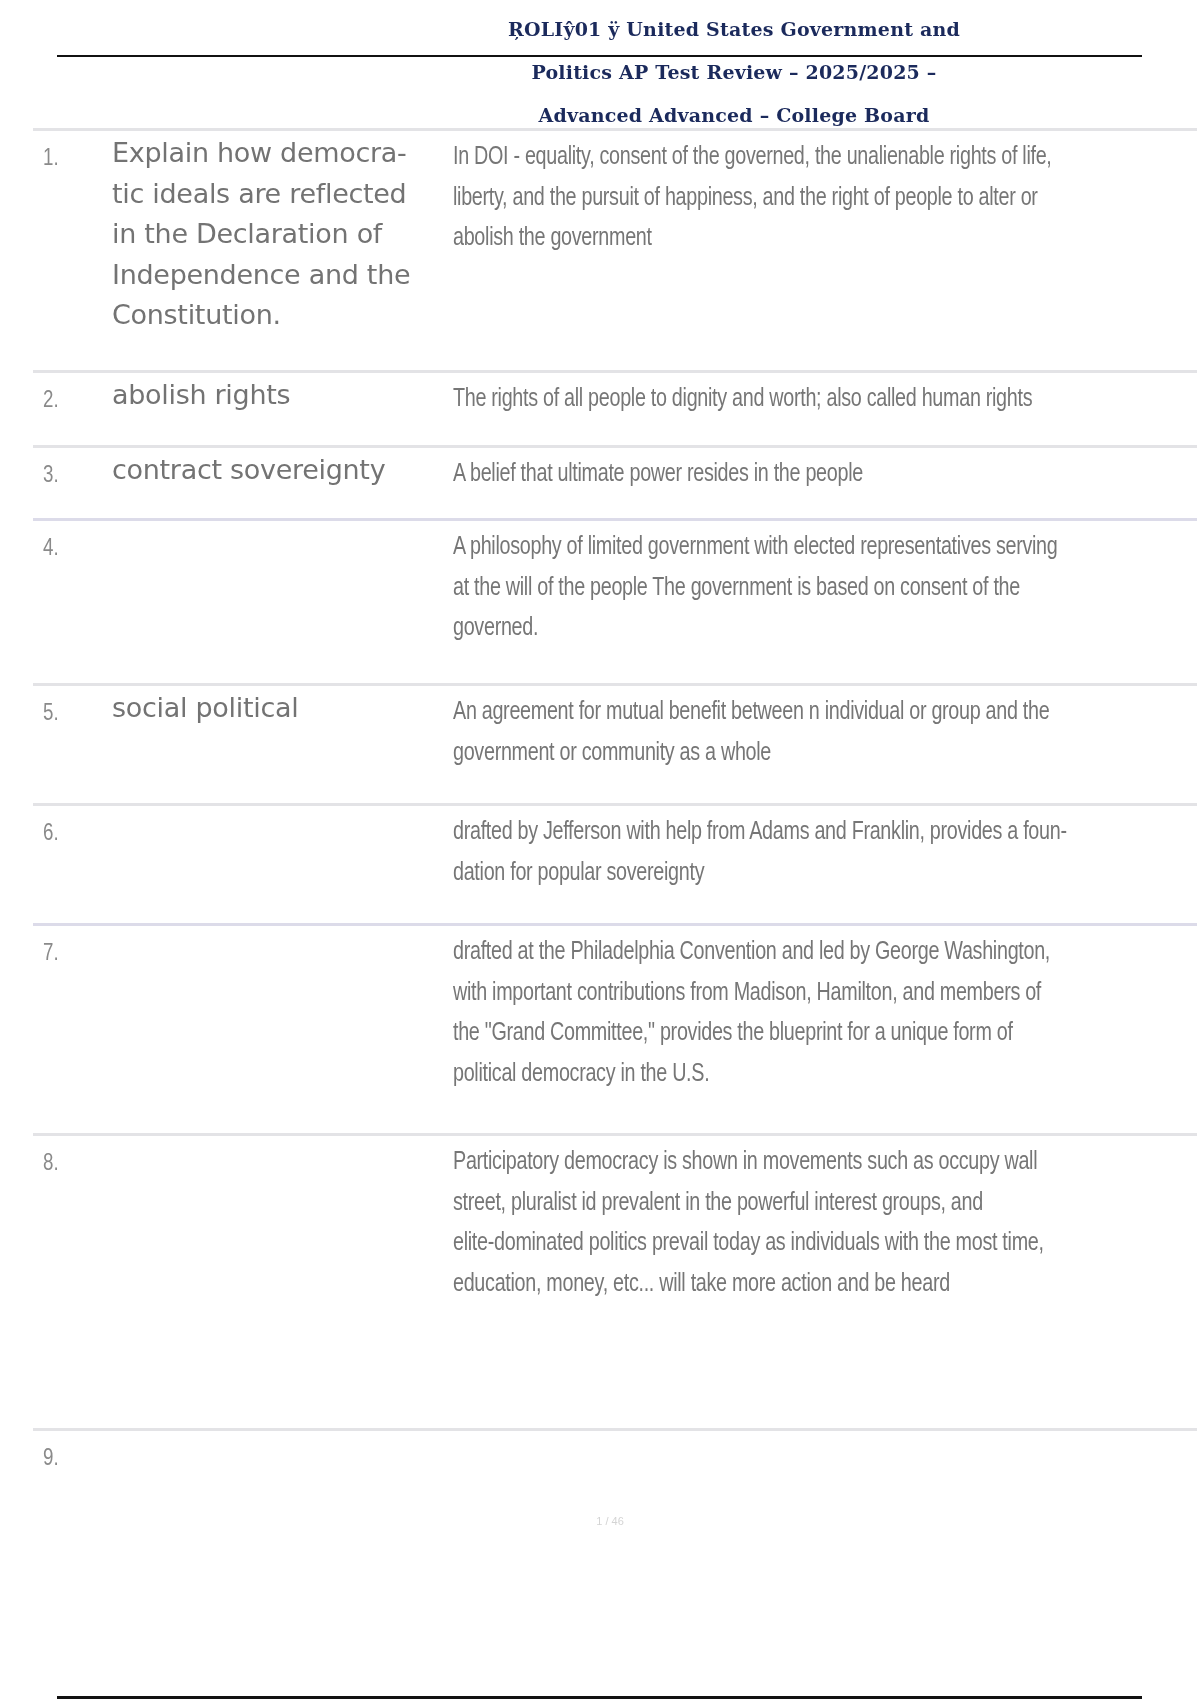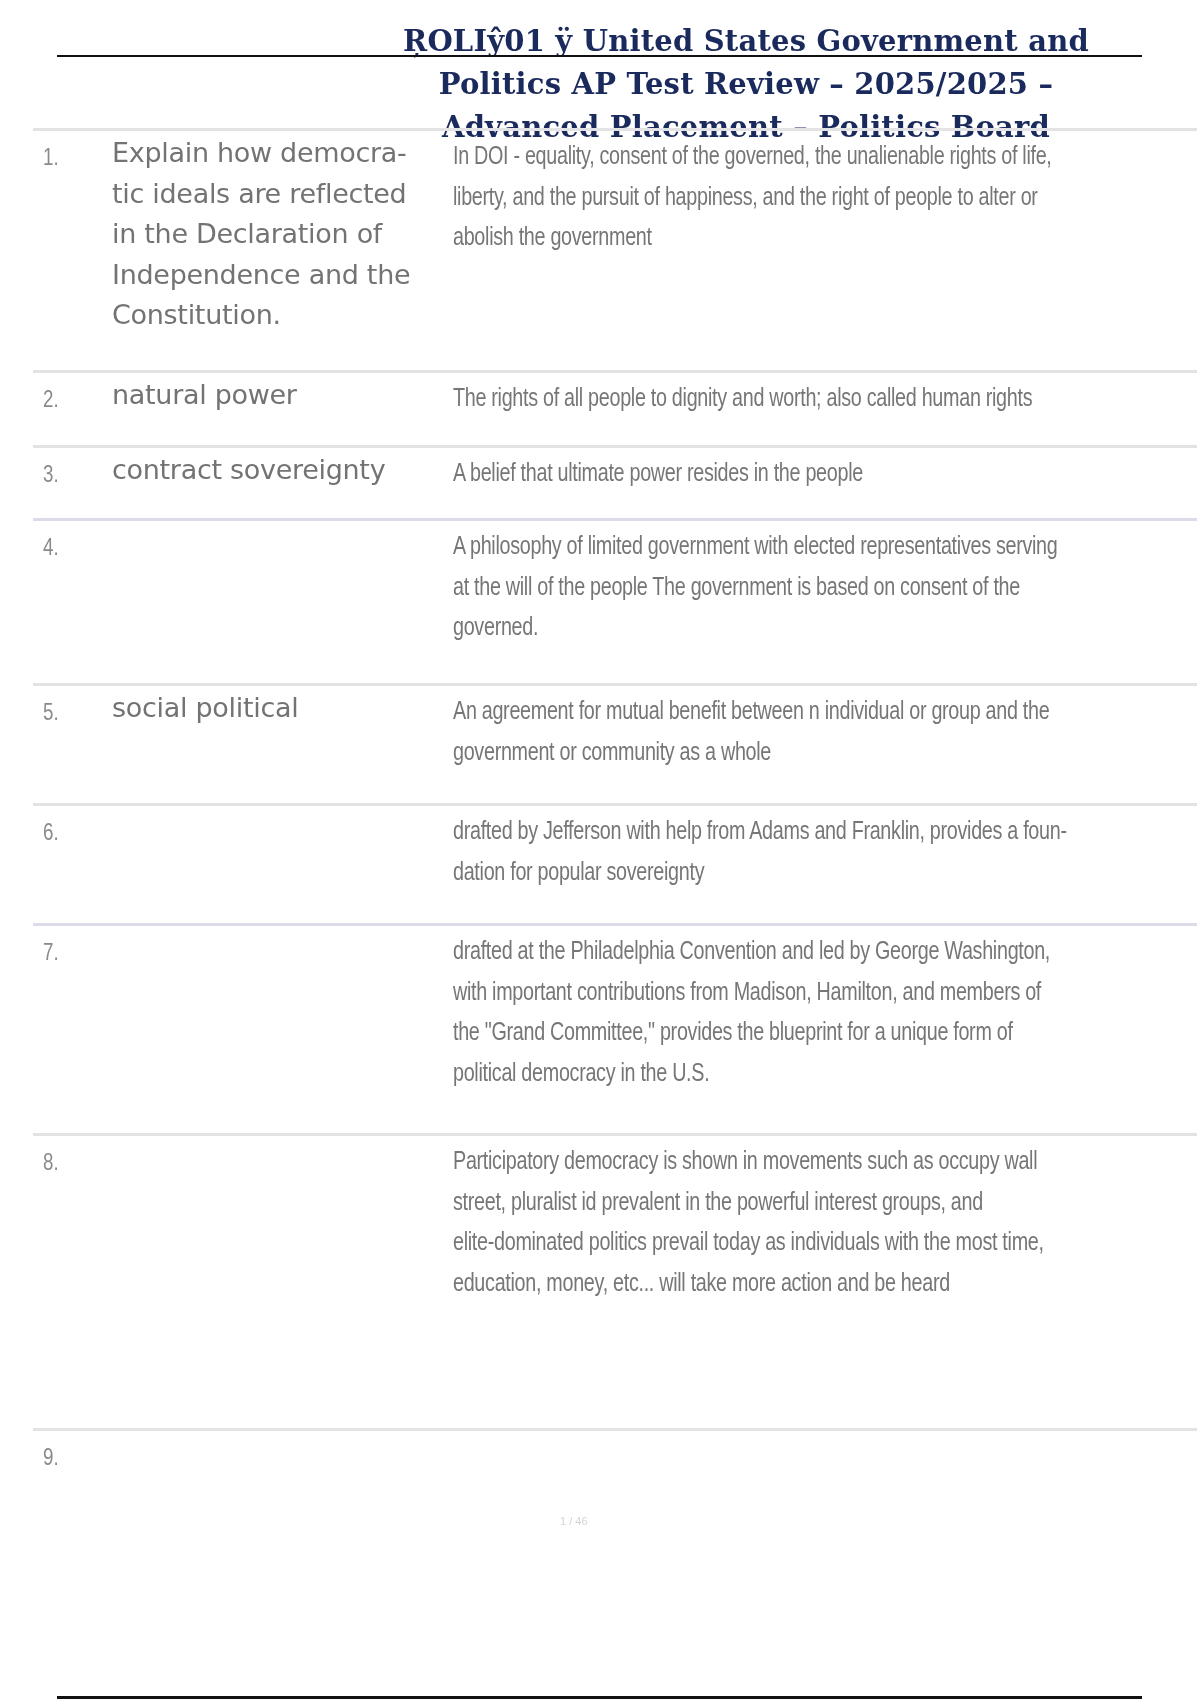--- a/index.html
+++ b/index.html
@@ -22,25 +22,25 @@
       height: 128px;
     }
     .title {
       position: absolute;
       left: 300px;
       width: 860px;
       top: 4px;
       text-align: center;
       font-family: "DejaVu Serif", serif;
       font-weight: bold;
-      font-size: 29px;
+      font-size: 19px;
       line-height: 43px;
       color: #1b2a5c;
       letter-spacing: 0.2px;
-      margin: 16px;
+      margin: 4px;
     }
     .header-rule {
       position: absolute;
       left: 57px;
       top: 55px;
       width: 1085px;
       height: 2px;
       background: #111111;
     }
     .table {
@@ -89,56 +89,56 @@
       color: #767676;
       transform: scaleX(0.76);
       transform-origin: left top;
       letter-spacing: -0.4px;
     }
     .page-number {
       position: absolute;
       left: 560px;
       top: 1515px;
       width: 100px;
-      text-align: left;
+      text-align: center;
       font-family: "Liberation Sans", sans-serif;
       font-size: 11px;
       color: #d4d4d4;
     }
     .footer-rule {
       position: absolute;
       left: 57px;
       top: 1696px;
       width: 1085px;
       height: 3px;
       background: #111111;
     }
   </style>
 </head>
 <body>
 
 <div class="page-header">
   <div class="title">
     <div>ŖOLIŷ01 ÿ United States Government and</div>
     <div>Politics AP Test Review – 2025/2025 –</div>
-    <div>Advanced Placement – Politics Board</div>
+    <div>Advanced Advanced – College Board</div>
   </div>
   <div class="header-rule"></div>
 </div>
 
 <div class="table">
   <div class="row" style="height:242px">
     <div class="num">1.</div>
     <div class="term">Explain how democra-<br>tic ideals are reflected<br>in the Declaration of<br>Independence and the<br>Constitution.</div>
     <div class="def">In DOI - equality, consent of the governed, the unalienable rights of life,<br>liberty, and the pursuit of happiness, and the right of people to alter or<br>abolish the government</div>
   </div>
 
   <div class="row" style="height:75px">
     <div class="num">2.</div>
-    <div class="term">natural power</div>
+    <div class="term">abolish rights</div>
     <div class="def">The rights of all people to dignity and worth; also called human rights</div>
   </div>
 
   <div class="row" style="height:73px">
     <div class="num">3.</div>
     <div class="term">contract sovereignty</div>
     <div class="def">A belief that ultimate power resides in the people</div>
   </div>
 
   <div class="row lav" style="height:165px">

